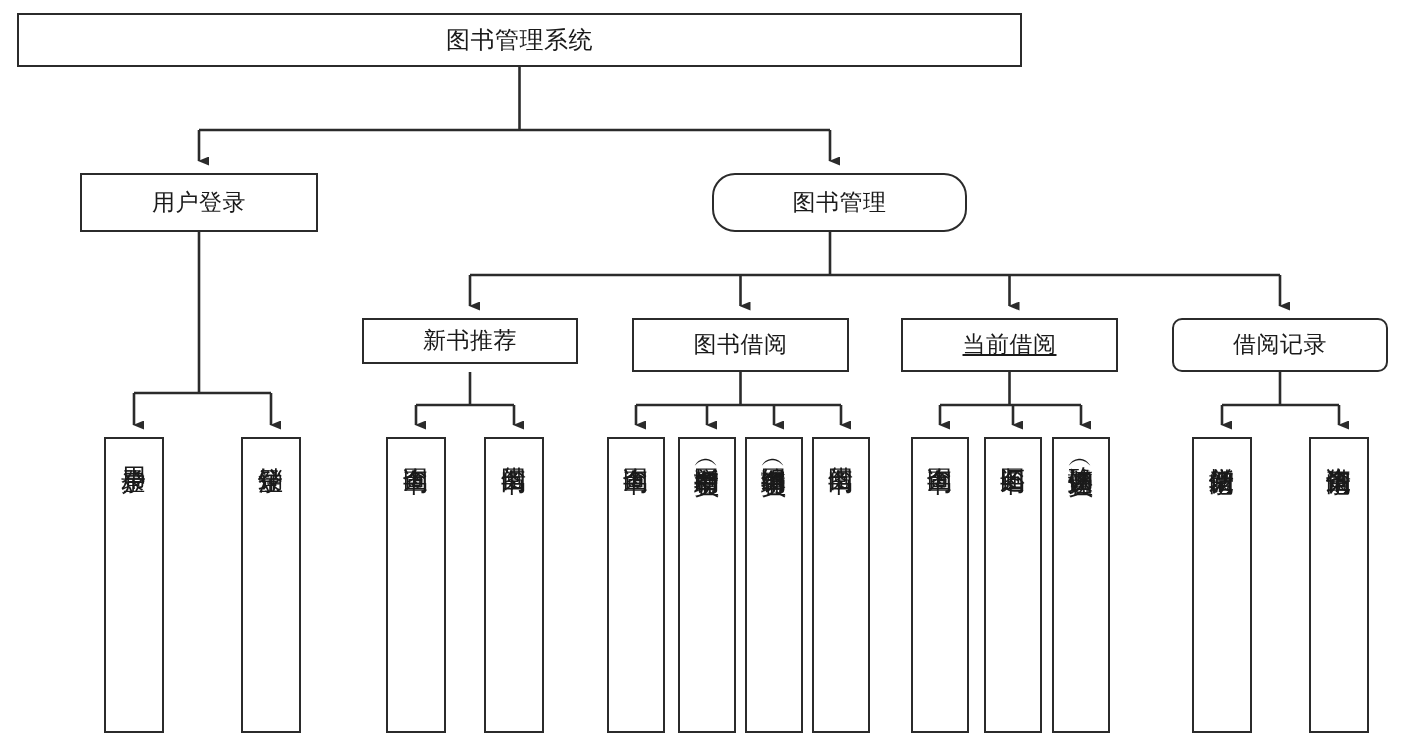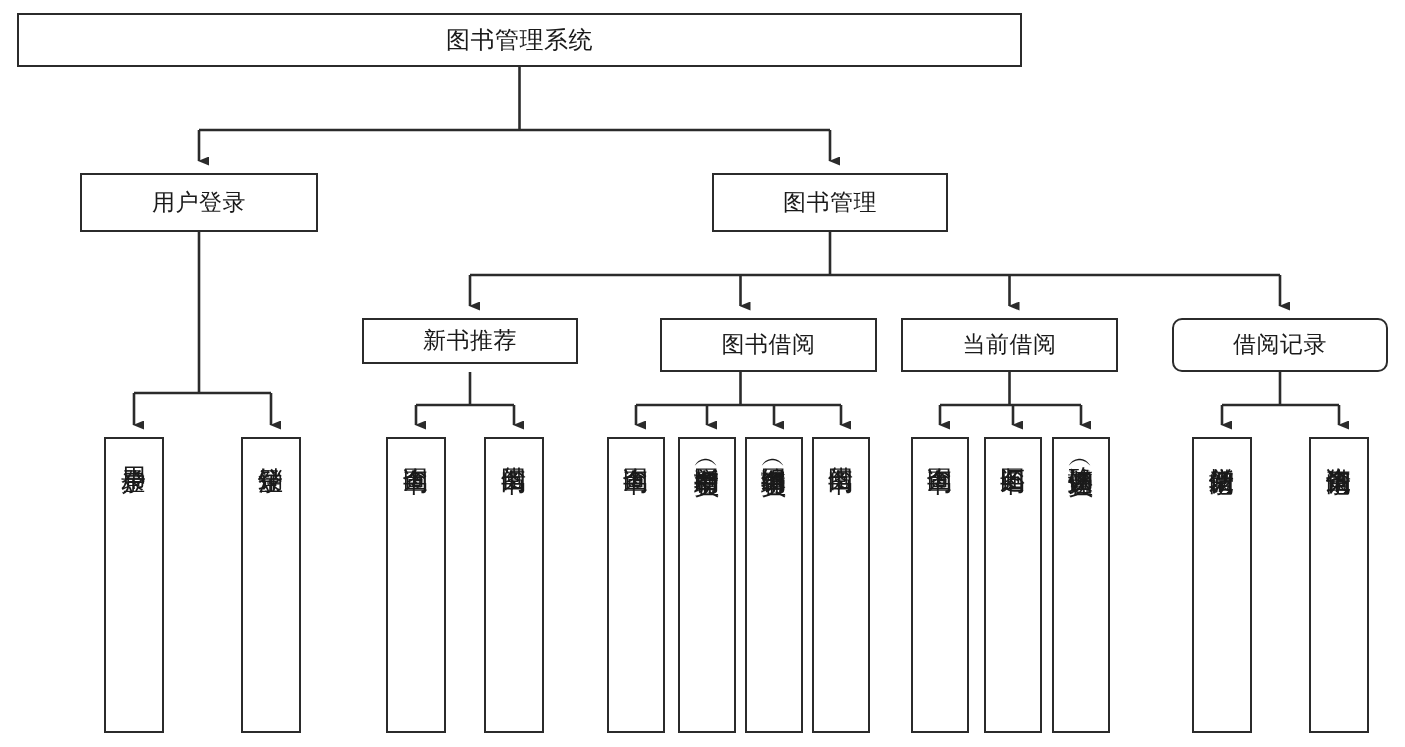--- a/index.html
+++ b/index.html
@@ -115,30 +115,30 @@
       </g>
   </svg>
 
   <div id="node-layer">
       <div class="node horiz root" style="left: 17px; top: 13px; width: 1005px; height: 54px;">
         <span class="hlabel">图书管理系统</span>
       </div>
       <div class="node horiz" style="left: 80px; top: 173px; width: 238px; height: 59px;">
         <span class="hlabel">用户登录</span>
       </div>
-      <div class="node horiz" style="left: 712px; top: 173px; width: 236px; height: 59px;">
+      <div class="node horiz" style="left: 712px; top: 173px; width: 255px; height: 59px; border-radius: 23px;">
         <span class="hlabel">图书管理</span>
       </div>
       <div class="node horiz" style="left: 362px; top: 318px; width: 216px; height: 46px;">
         <span class="hlabel">新书推荐</span>
       </div>
-      <div class="node horiz" style="left: 632px; top: 318px; width: 217px; height: 54px; margin-left: 28px;">
+      <div class="node horiz" style="left: 632px; top: 318px; width: 217px; height: 54px;">
         <span class="hlabel">图书借阅</span>
       </div>
-      <div class="node horiz" style="left: 901px; top: 318px; width: 217px; height: 54px;">
+      <div class="node horiz" style="left: 901px; top: 318px; width: 217px; height: 54px; text-decoration: underline;">
         <span class="hlabel">当前借阅</span>
       </div>
       <div class="node horiz" style="left: 1172px; top: 318px; width: 216px; height: 54px; border-radius: 10px;">
         <span class="hlabel">借阅记录</span>
       </div>
       <div class="node vert" style="left: 104px; top: 437px; width: 60px; height: 296px;">
         <span class="vlabel">用户登录</span>
       </div>
       <div class="node vert" style="left: 241px; top: 437px; width: 60px; height: 296px;">
         <span class="vlabel">注销登录</span>

